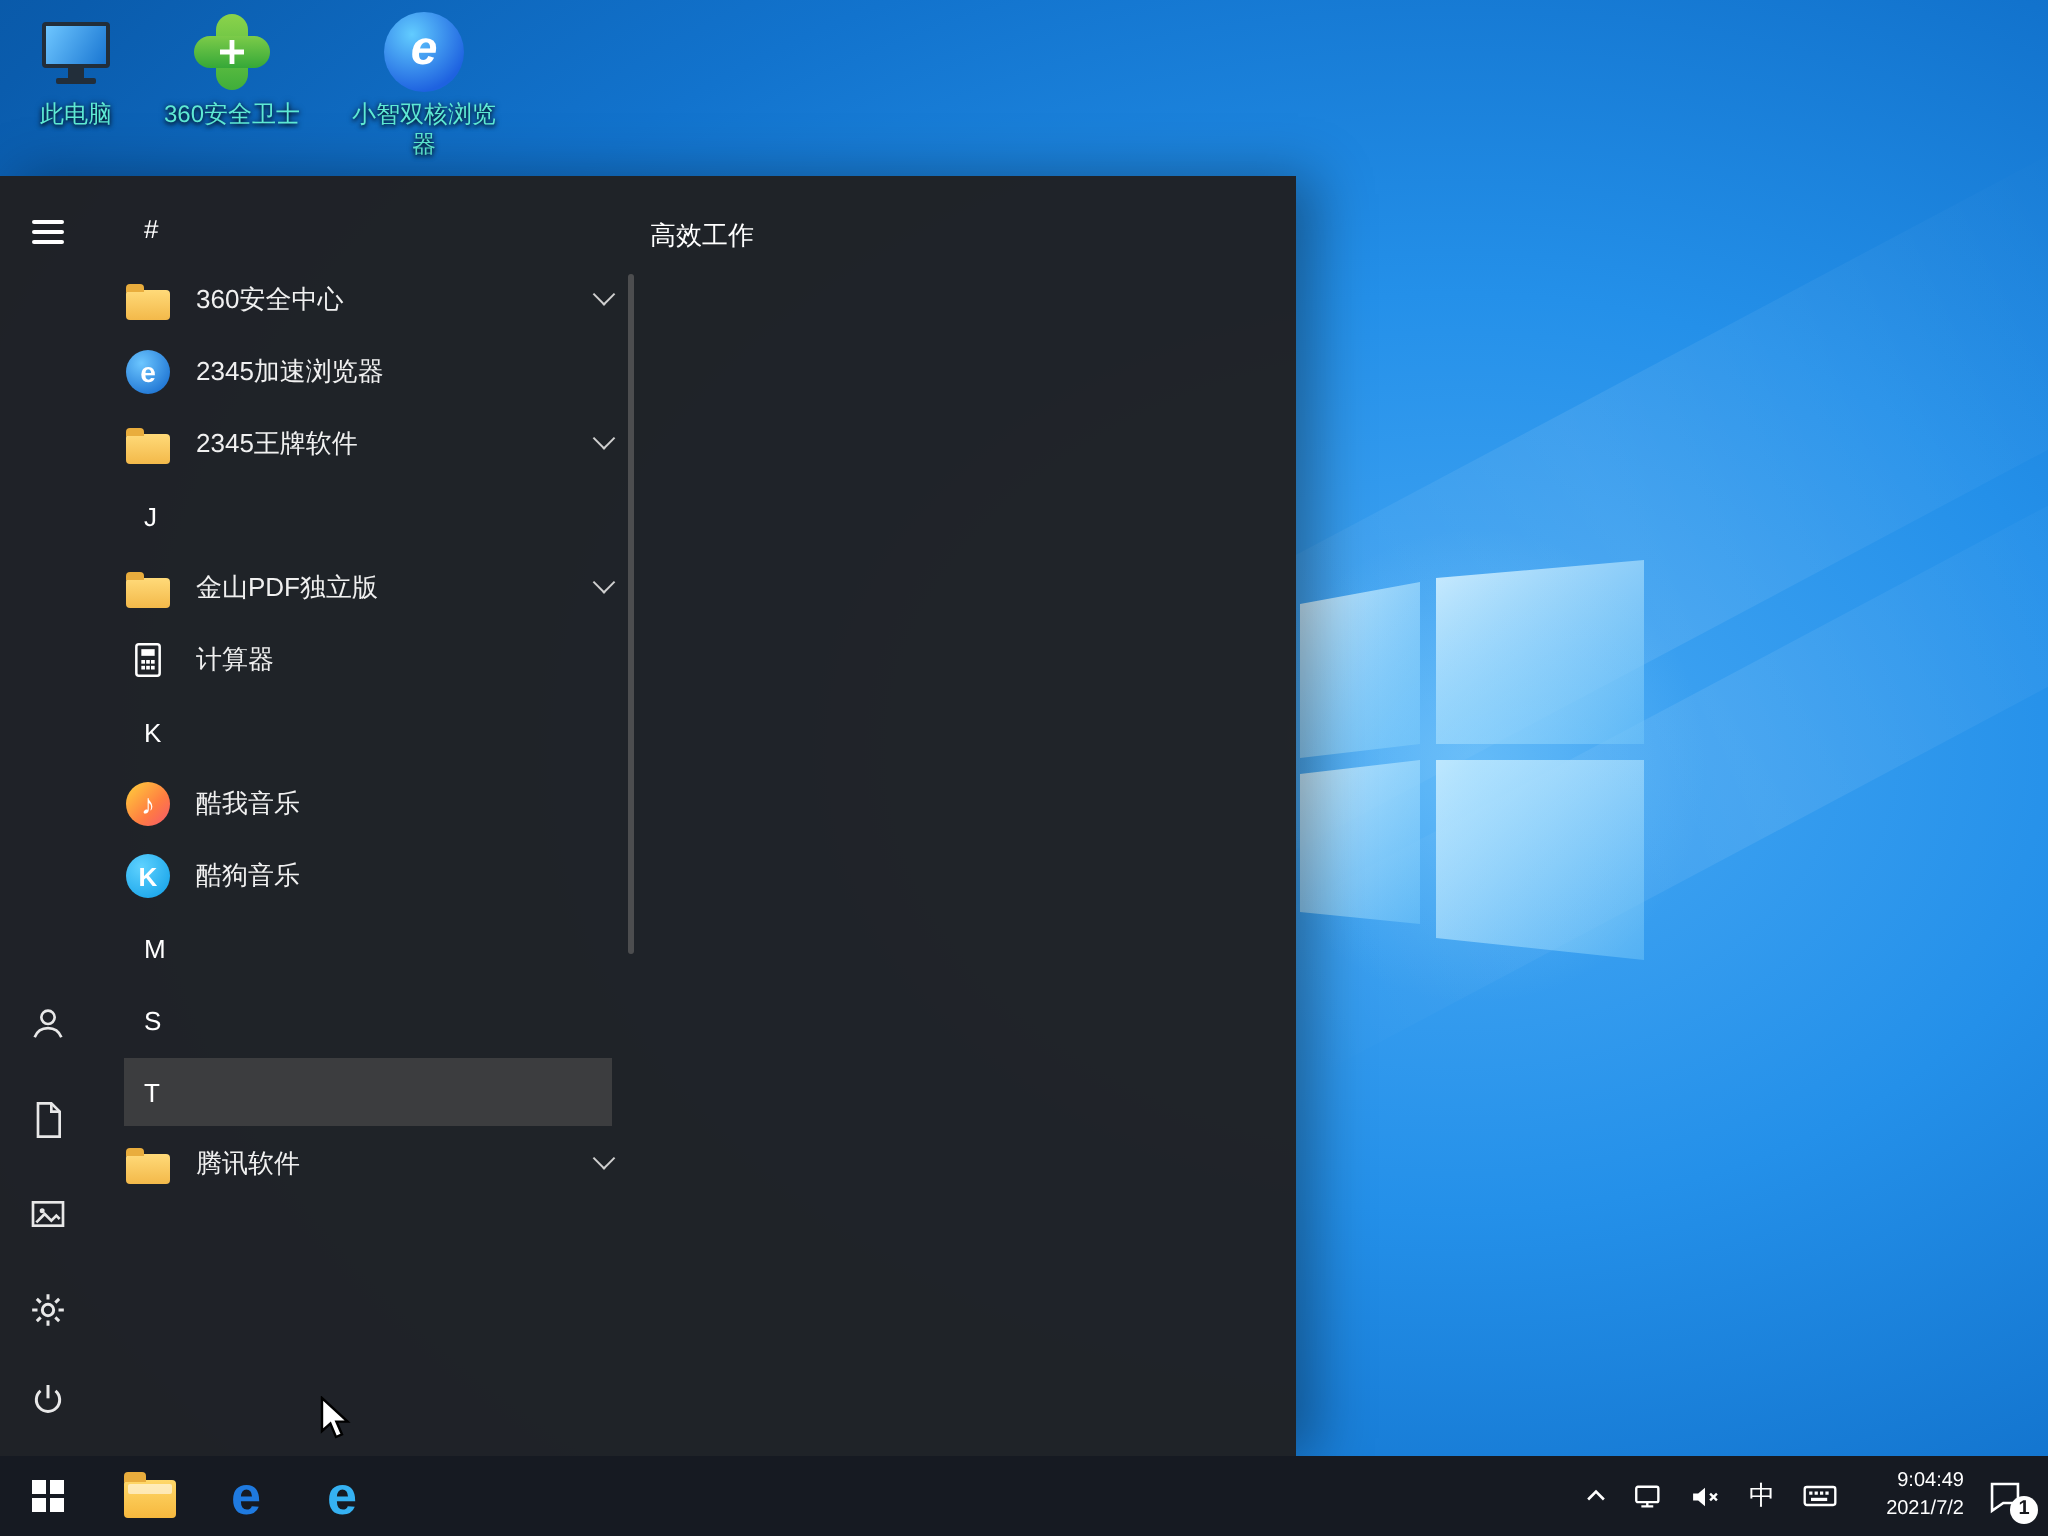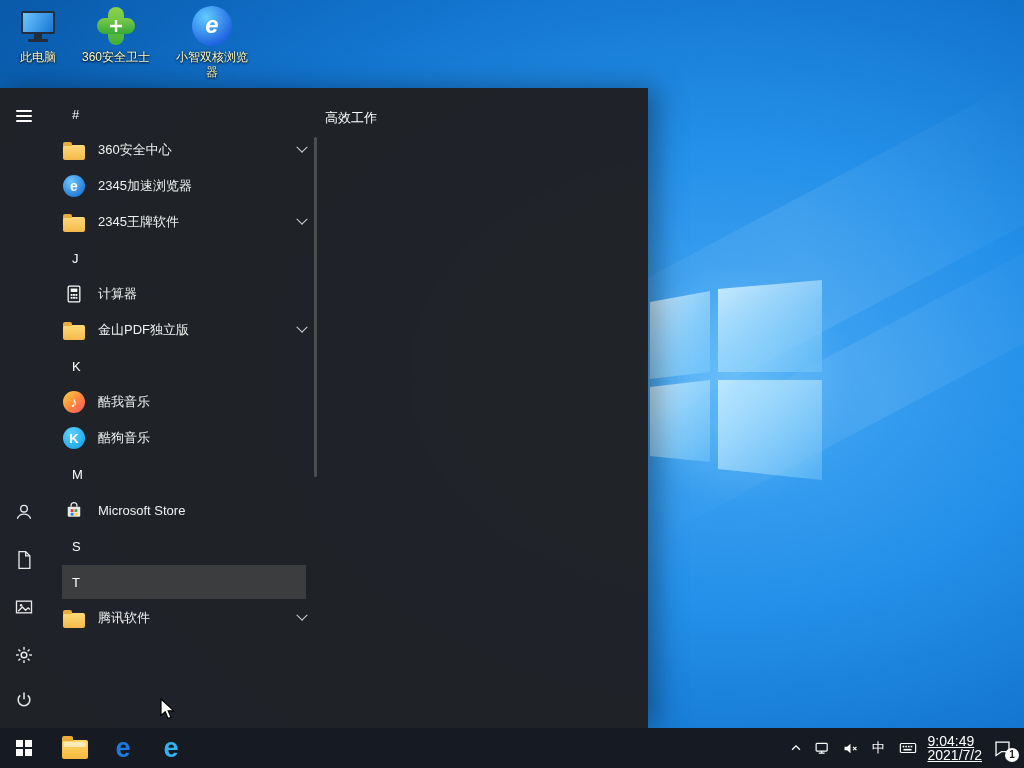--- a/index.html
+++ b/index.html
@@ -13,21 +13,21 @@
     background:linear-gradient(90deg, rgba(255,255,255,0) 0%, rgba(255,255,255,.09) 50%, rgba(255,255,255,0) 100%); }
   .b1 { left:520px; top:200px; width:580px; height:130px; transform:rotate(-28deg); }
   .b2 { left:610px; top:340px; width:520px; height:80px; transform:rotate(-28deg); }
   .winlogo { position:absolute; left:648px; top:278px; width:180px; height:212px; }
   .winlogo::before { content:""; position:absolute; left:-70px; top:-60px; width:320px; height:330px;
     background:radial-gradient(closest-side, rgba(150,218,255,.38), rgba(150,218,255,0) 72%); }
 
   
   .dicon { position:absolute; top:6px; width:76px; text-align:center; cursor:default; }
   .dic-img { width:40px; height:40px; margin:0 auto; position:relative; }
-  .dic-label { margin-top:4px; font-size:12px; color:#fef9c3; line-height:15px;
+  .dic-label { margin-top:4px; font-size:12px; color:#5eead4; line-height:15px;
     text-shadow:0 1px 2px rgba(0,0,0,.85), 0 0 3px rgba(0,0,0,.6); }
   
   .pc-screen { position:absolute; left:3px; top:5px; width:34px; height:23px; border:2px solid #222e3a;
     border-radius:2px; background:linear-gradient(120deg,#6ec6ff,#1976d2); }
   .pc-stand { position:absolute; left:16px; top:28px; width:8px; height:5px; background:#222e3a; }
   .pc-base  { position:absolute; left:10px; top:33px; width:20px; height:3px; background:#222e3a; border-radius:1px; }
   
   .cr-v { position:absolute; left:12px; top:1px; width:16px; height:38px; border-radius:8px;
     background:linear-gradient(#8bd34b,#3fae3a); }
   .cr-h { position:absolute; left:1px; top:12px; width:38px; height:16px; border-radius:8px;
@@ -104,21 +104,21 @@
     border-radius:2px 2px 0 0; background:#e9ad3d; }
   .tb-folder::after { content:""; position:absolute; left:2px; top:2px; right:2px; height:5px;
     background:rgba(255,255,255,.55); border-radius:1px; }
   .tb-e { font-size:27px; font-weight:bold; line-height:1; }
   .tb-e.e1 { color:#1f7ae0; }
   .tb-e.e2 { color:#35b1f2; }
   .tray { position:absolute; right:0; top:0; height:40px; display:flex; align-items:center; gap:11px;
     padding-right:12px; }
   .tray-item { display:flex; align-items:center; justify-content:center; cursor:pointer; color:#fff; }
   .tray-ime { font-size:13px; color:#fff; width:18px; text-align:center; }
-  .tray-clock { text-align:left; font-size:14px; color:#fff; line-height:14px; min-width:52px;text-decoration:underline; }
+  .tray-clock { text-align:right; font-size:10px; color:#fff; line-height:14px; min-width:52px; }
   .ac-wrap { position:relative; }
   .ac-badge { position:absolute; right:-7px; bottom:-4px; min-width:14px; height:14px; border-radius:7px;
     background:#fff; color:#16181d; font-size:10px; line-height:14px; text-align:center; padding:0 2px;
     font-weight:bold; }
 </style>
 </head>
 <body>
 
 <div id="wallpaper">
   <div class="beam b1"></div>
@@ -230,40 +230,40 @@
       <span class="lbl">2345王牌软件</span>
       <span class="chev"></span>
     </div>
 
     <div class="al-row hdr">
         <span>J</span>
       </div>
 
     <div class="al-row item">
       <span class="ic">
+          <span class="folder-ic"></span>
+        </span>
+      <span class="lbl">金山PDF独立版</span>
+      <span class="chev"></span>
+    </div>
+    <div class="al-row item">
+      <span class="ic">
           <svg class="s20" viewBox="0 0 24 24">
             <rect x="5" y="2.5" width="14" height="19" rx="1.5" fill="none" stroke="#fff" stroke-width="1.5"></rect>
             <rect x="8" y="5.5" width="8" height="4" fill="#fff"></rect>
             <rect x="8" y="12" width="2.2" height="2.2" fill="#fff"></rect>
             <rect x="10.9" y="12" width="2.2" height="2.2" fill="#fff"></rect>
             <rect x="13.8" y="12" width="2.2" height="2.2" fill="#fff"></rect>
             <rect x="8" y="15.5" width="2.2" height="2.2" fill="#fff"></rect>
             <rect x="10.9" y="15.5" width="2.2" height="2.2" fill="#fff"></rect>
             <rect x="13.8" y="15.5" width="2.2" height="2.2" fill="#fff"></rect>
           </svg>
         </span>
       <span class="lbl">计算器</span>
     </div>
-    <div class="al-row item">
-      <span class="ic">
-          <span class="folder-ic"></span>
-        </span>
-      <span class="lbl">金山PDF独立版</span>
-      <span class="chev"></span>
-    </div>
 
     <div class="al-row hdr">
         <span>K</span>
       </div>
 
     <div class="al-row item">
       <span class="ic">
           <span class="kuwo-ic"></span>
         </span>
       <span class="lbl">酷我音乐</span>
@@ -272,33 +272,20 @@
       <span class="ic">
           <span class="kugou-ic"></span>
         </span>
       <span class="lbl">酷狗音乐</span>
     </div>
 
     <div class="al-row hdr">
         <span>M</span>
       </div>
 
-    <div class="al-row item">
-      <span class="ic">
-          <svg class="s20" viewBox="0 0 24 24">
-            <path d="M8.5 8V6.5a3.5 3.5 0 017 0V8" fill="none" stroke="#e8e8e8" stroke-width="1.5"></path>
-            <rect x="4.5" y="8" width="15" height="12" rx="1" fill="#e8e8e8"></rect>
-            <rect x="8" y="11" width="3.4" height="3.4" fill="#e53935"></rect>
-            <rect x="12.6" y="11" width="3.4" height="3.4" fill="#43a047"></rect>
-            <rect x="8" y="15.4" width="3.4" height="3.4" fill="#1e88e5"></rect>
-            <rect x="12.6" y="15.4" width="3.4" height="3.4" fill="#fdd835"></rect>
-          </svg>
-        </span>
-      <span class="lbl">Microsoft Store</span>
-    </div>
 
     <div class="al-row hdr">
         <span>S</span>
       </div>
 
 
     <div class="al-row hdr hl">
         <span>T</span>
       </div>
 

